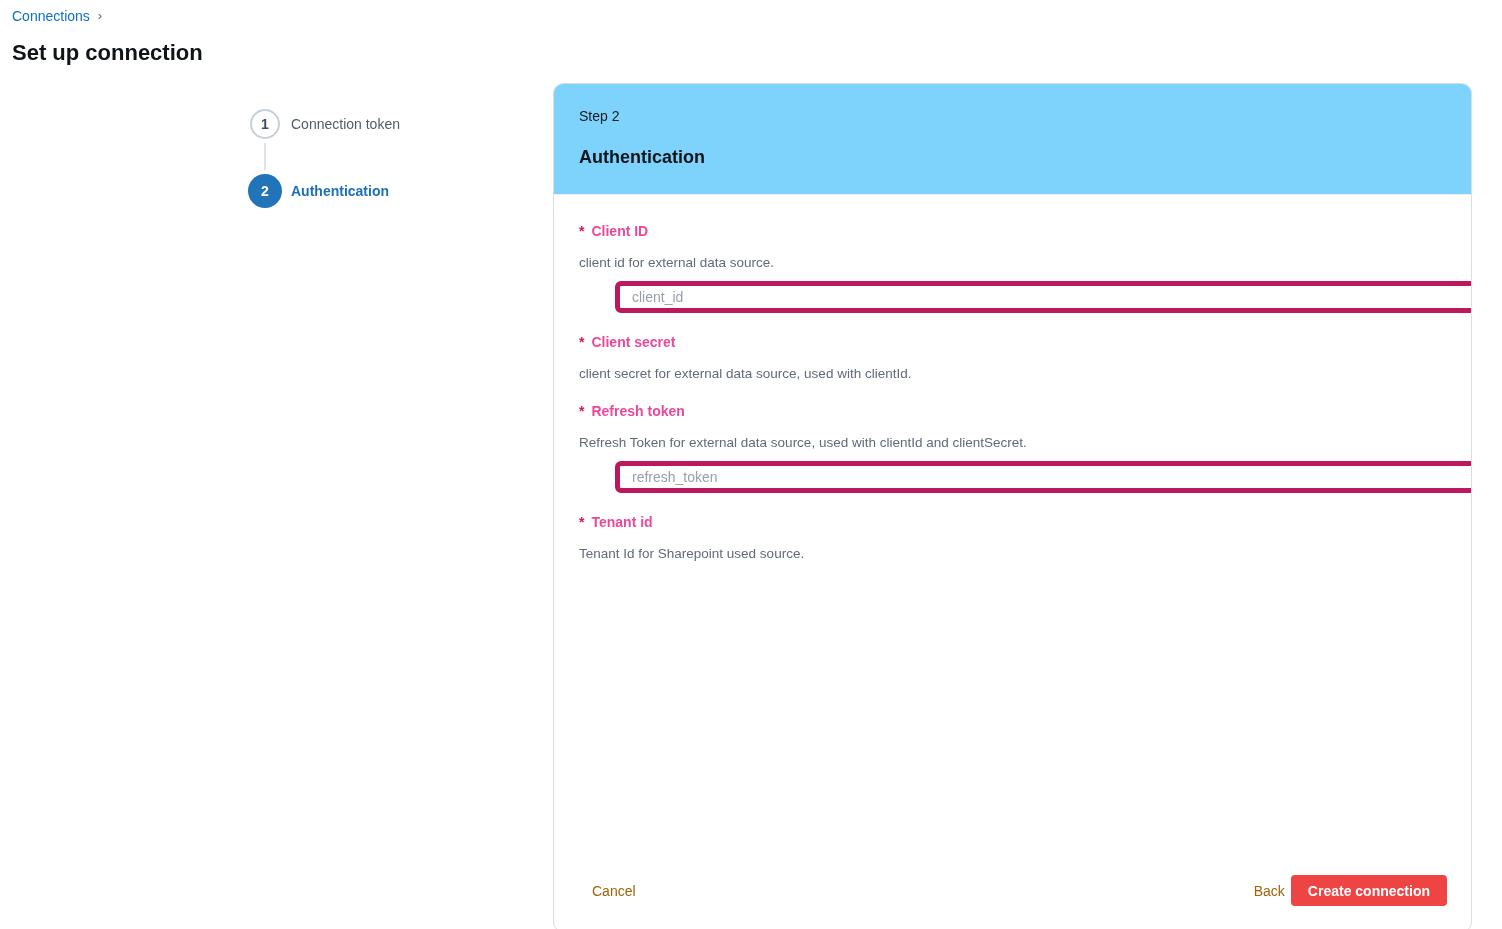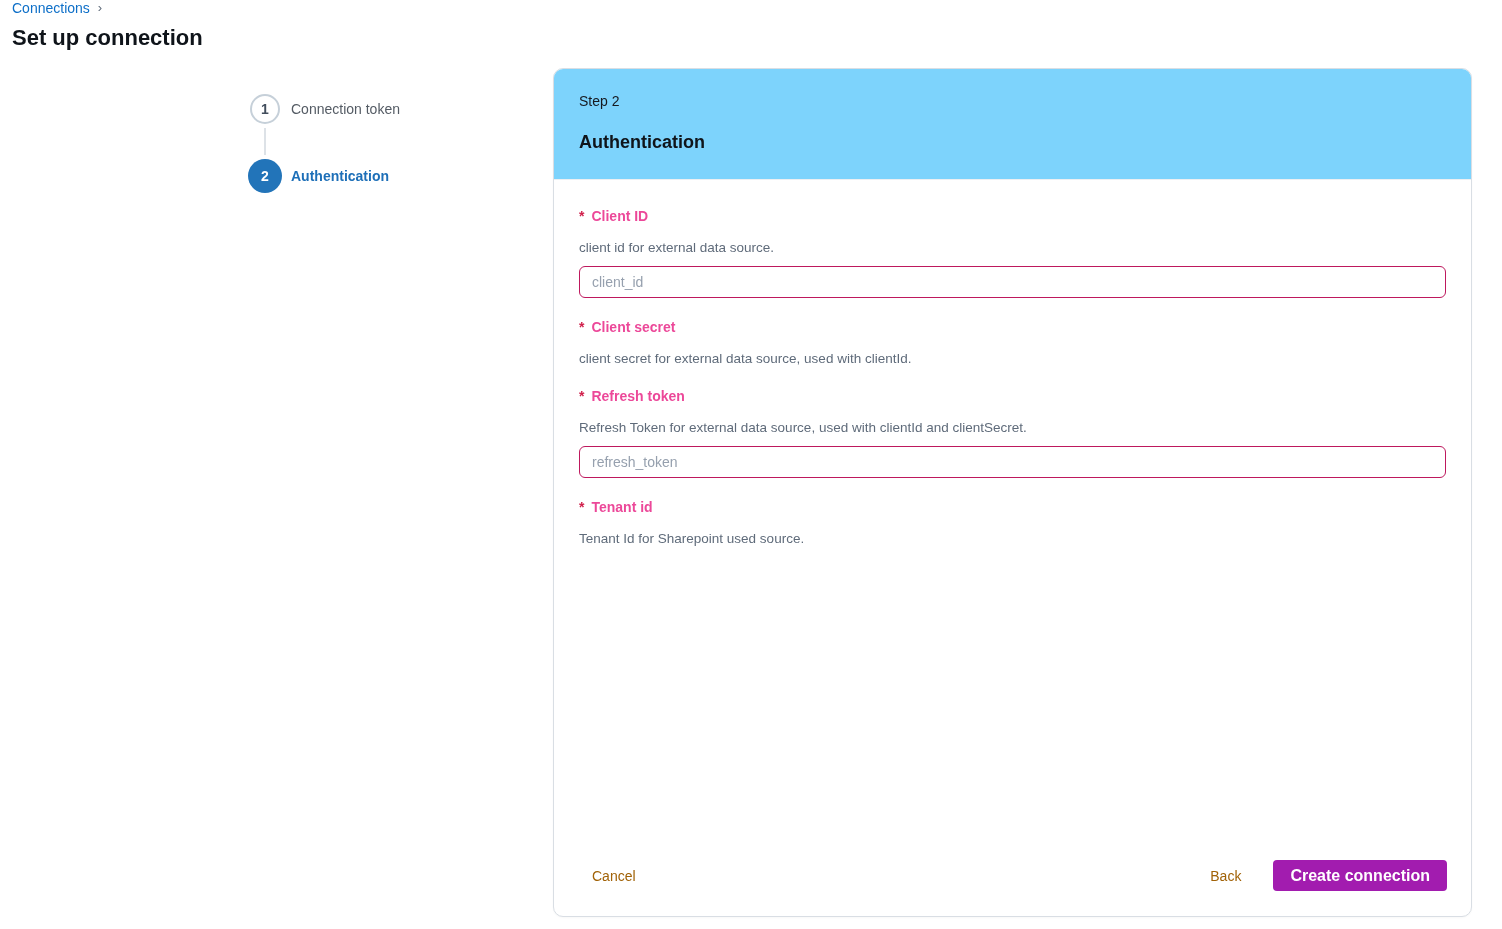--- a/index.html
+++ b/index.html
@@ -1,25 +1,25 @@
 <!DOCTYPE html>
 <html><head>
 <meta charset="utf-8">
 <style>
   * { margin:0; padding:0; box-sizing:border-box; }
   html,body { width:1502px; height:929px; background:#ffffff; overflow:hidden;
               font-family:"Liberation Sans", sans-serif; color:#16191f; }
-  .page { width:1502px; height:929px; }
+  .page { width:1502px; height:929px; padding-top:8px; }
 
   
   .topbar { padding:0 12px; }
   .breadcrumb { display:flex; align-items:center; gap:8px; font-size:14px; line-height:16px; }
   .breadcrumb a { color:#0d6fc8; text-decoration:none; cursor:pointer; }
   .breadcrumb .sep { color:#5f6b7a; font-size:13px; }
-  h1.page-title { margin-top:9px; font-size:22px; line-height:26px; font-weight:700; color:#0f141a; }
+  h1.page-title { margin-top:16px; font-size:22px; line-height:26px; font-weight:700; color:#0f141a; }
 
   
   .content { display:flex; margin-top:17px; align-items:flex-start; }
 
   
   .stepnav { width:553px; flex:0 0 553px; padding:26px 0 0 248px; }
   .step-row { display:flex; align-items:center; gap:9px; }
   .circle-slot { width:34px; display:flex; justify-content:center; align-items:center; }
   .step-circle { width:30px; height:30px; border-radius:50%; background:#fff;
                  border:2px solid #c6d0d9; color:#414d5c; font-size:14px; font-weight:700;
@@ -37,32 +37,32 @@
   .step-indicator { font-size:14px; line-height:16px; color:#16191f; }
   .section-title { margin-top:21px; font-size:18px; line-height:24px; font-weight:700; color:#0f141a; }
 
   .card-body { flex:1 1 auto; padding:27px 25px 0; }
   .field { margin-bottom:20px; }
   .field-label-row { display:flex; align-items:baseline; gap:7px; font-size:14px; line-height:18px; }
   .req-mark { color:#d0204c; font-weight:700; }
   .field-label { font-weight:700; color:#ec4899; }
   .field-desc { margin-top:14px; font-size:13.5px; line-height:17px; color:#5f6b7a; }
   .field input { display:block; margin-top:10px; width:100%; height:32px;
-                 border:1px solid #be185d; border-radius:6px; padding:0 12px;
+                 border:5px solid #be185d; border-radius:6px; padding:0 12px;
                  font-family:"Liberation Sans", sans-serif; font-size:14px; color:#16191f;
-                 background:#fff; outline:none; }
+                 background:#fff; outline:none;margin-left:36px; }
   .field input::placeholder { color:#96a0ae; }
 
   
   .card-footer { display:flex; align-items:center; justify-content:space-between;
                  padding:0 24px 25px 38px; }
   .link { color:#a16207; font-size:14px; text-decoration:none; cursor:pointer; }
-  .footer-right { display:flex; align-items:center; gap:32px; }
-  .btn-primary { height:31px; padding:0 17px; background:#a21caf; border:none; border-radius:4px;
-                 color:#ffffff; font-family:"Liberation Sans", sans-serif; font-size:16px;
+  .footer-right { display:flex; align-items:center; gap:6px; }
+  .btn-primary { height:31px; padding:0 17px; background:#ef4444; border:none; border-radius:4px;
+                 color:#ffffff; font-family:"Liberation Sans", sans-serif; font-size:14px;
                  font-weight:600; cursor:pointer; }
 </style>
 </head>
 <body>
 
 <div class="page">
 
   <div class="topbar">
     <div class="breadcrumb">
       <a>Connections</a>

